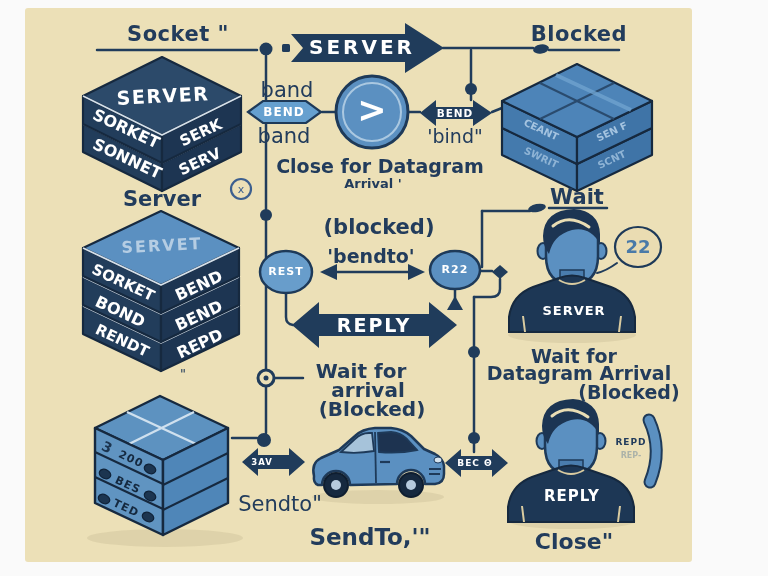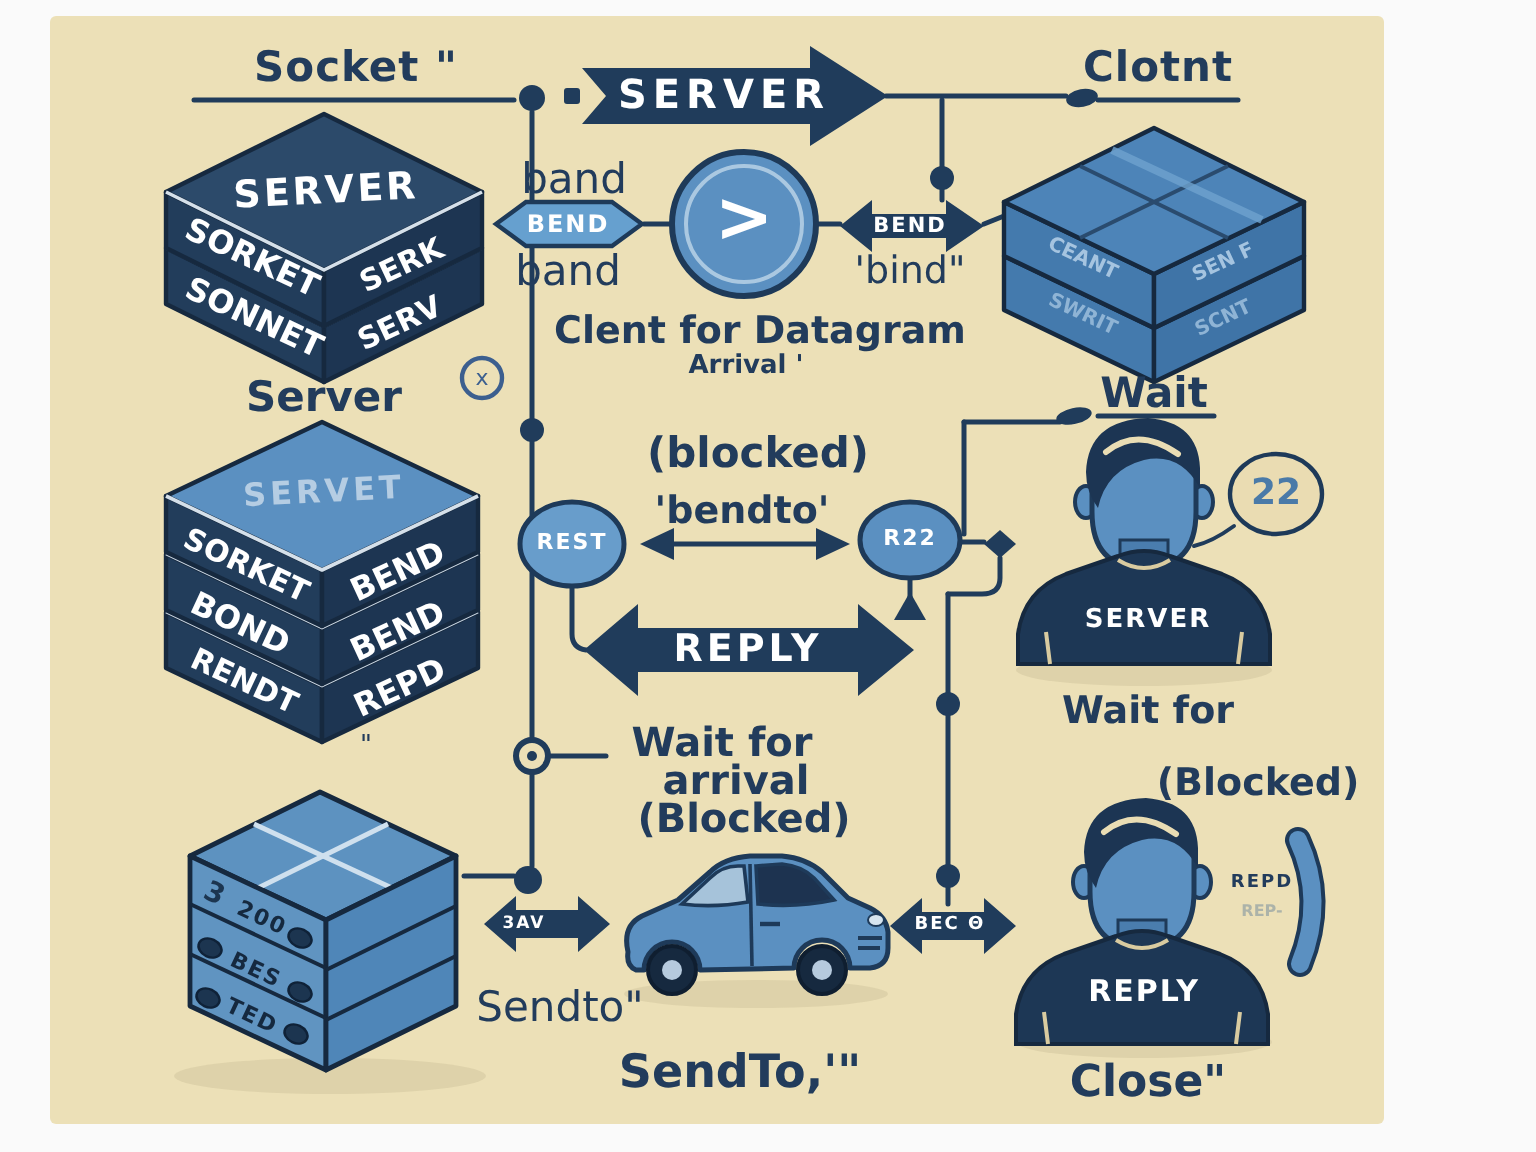--- a/index.html
+++ b/index.html
@@ -179,30 +179,30 @@
       <circle cx="336" cy="485" r="5" fill="#b6cadd"></circle>
       <circle cx="411" cy="485" r="12" fill="#16293f" stroke="#0f1e30" stroke-width="2"></circle>
       <circle cx="411" cy="485" r="5" fill="#b6cadd"></circle>
       <ellipse cx="438" cy="460" rx="4" ry="3" fill="#d6e4ef" stroke="#1e3a59" stroke-width="1"></ellipse>
       <path d="M429,469 L441,469 M429,474 L440,474" stroke="#1e3a59" stroke-width="2"></path>
     </g>
   </svg>
 
   <span class="t sb" style="left:178px;top:34px;font-size:21px;letter-spacing:.5px">Socket "</span>
   <span class="t b w" style="left:362px;top:47px;font-size:20px;letter-spacing:3px">SERVER</span>
-  <span class="t sb" style="left:579px;top:34px;font-size:21px;letter-spacing:.5px">Clotnt</span>
+  <span class="t sb" style="left:579px;top:34px;font-size:21px;letter-spacing:.5px">Blocked</span>
 
   <span class="t" style="left:287px;top:90px;font-size:21px">band</span>
   <span class="t b w" style="left:284px;top:112px;font-size:12px;letter-spacing:1px">BEND</span>
   <span class="t" style="left:284px;top:136px;font-size:21px">band</span>
   <span class="t b w" style="left:372px;top:110px;font-size:35px">&gt;</span>
   <span class="t b w" style="left:455px;top:113px;font-size:10.5px;letter-spacing:1px">BEND</span>
   <span class="t" style="left:455px;top:136px;font-size:19px">'bind"</span>
 
-  <span class="t sb" style="left:380px;top:166px;font-size:19px">Clent for Datagram</span>
+  <span class="t sb" style="left:380px;top:166px;font-size:19px">Close for Datagram</span>
   <span class="t sb" style="left:373px;top:183px;font-size:13px">Arrival '</span>
 
   <span class="t b w" style="left:163px;top:96px;font-size:19px;letter-spacing:1.5px;transform:translate(-50%,-50%) rotate(-3deg)">SERVER</span>
   <span class="t b w" style="left:126px;top:129px;font-size:16px;transform:translate(-50%,-50%) rotate(25deg)">SORKET</span>
   <span class="t b w" style="left:201px;top:133px;font-size:15px;transform:translate(-50%,-50%) rotate(-25deg)">SERK</span>
   <span class="t b w" style="left:127px;top:159px;font-size:16px;transform:translate(-50%,-50%) rotate(25deg)">SONNET</span>
   <span class="t b w" style="left:200px;top:162px;font-size:15px;transform:translate(-50%,-50%) rotate(-25deg)">SERV</span>
   <span class="t sb" style="left:162px;top:199px;font-size:21px">Server</span>
   <span class="t" style="left:241px;top:189px;font-size:11px;color:#3c5f8f">x</span>
 
@@ -226,20 +226,21 @@
   <span class="t b w" style="left:286px;top:271px;font-size:11px;letter-spacing:1px">REST</span>
   <span class="t b w" style="left:455px;top:269px;font-size:11px;letter-spacing:1px">R22</span>
   <span class="t b w" style="left:374px;top:325px;font-size:19px;letter-spacing:2px">REPLY</span>
   <span class="t sb" style="left:361px;top:371px;font-size:20px">Wait for</span>
   <span class="t sb" style="left:368px;top:390px;font-size:20px">arrival</span>
   <span class="t sb" style="left:372px;top:409px;font-size:20px">(Blocked)</span>
 
   <span class="t b" style="left:638px;top:247px;font-size:18px;color:#4a7aa8">22</span>
   <span class="t b w" style="left:574px;top:310px;font-size:13px;letter-spacing:1px">SERVER</span>
   <span class="t sb" style="left:574px;top:356px;font-size:19px">Wait for</span>
+  <span class="t sb" style="left:579px;top:373px;font-size:19px">Datagram Arrival</span>
   <span class="t sb" style="left:629px;top:392px;font-size:19px">(Blocked)</span>
 
   <span class="t b" style="left:107px;top:447px;font-size:14px;color:#1c3550;transform:translate(-50%,-50%) rotate(25deg)">3</span>
   <span class="t b" style="left:131px;top:459px;font-size:11px;color:#15293f;letter-spacing:1px;transform:translate(-50%,-50%) rotate(25deg)">200</span>
   <span class="t b" style="left:128px;top:485px;font-size:11px;color:#15293f;letter-spacing:1px;transform:translate(-50%,-50%) rotate(25deg)">BES</span>
   <span class="t b" style="left:126px;top:508px;font-size:11px;color:#15293f;letter-spacing:1px;transform:translate(-50%,-50%) rotate(25deg)">TED</span>
 
   <span class="t b w" style="left:262px;top:462px;font-size:8.5px;letter-spacing:1px">3AV</span>
   <span class="t" style="left:280px;top:504px;font-size:21px">Sendto"</span>
   <span class="t sb" style="left:370px;top:537px;font-size:23px">SendTo,'"</span>

